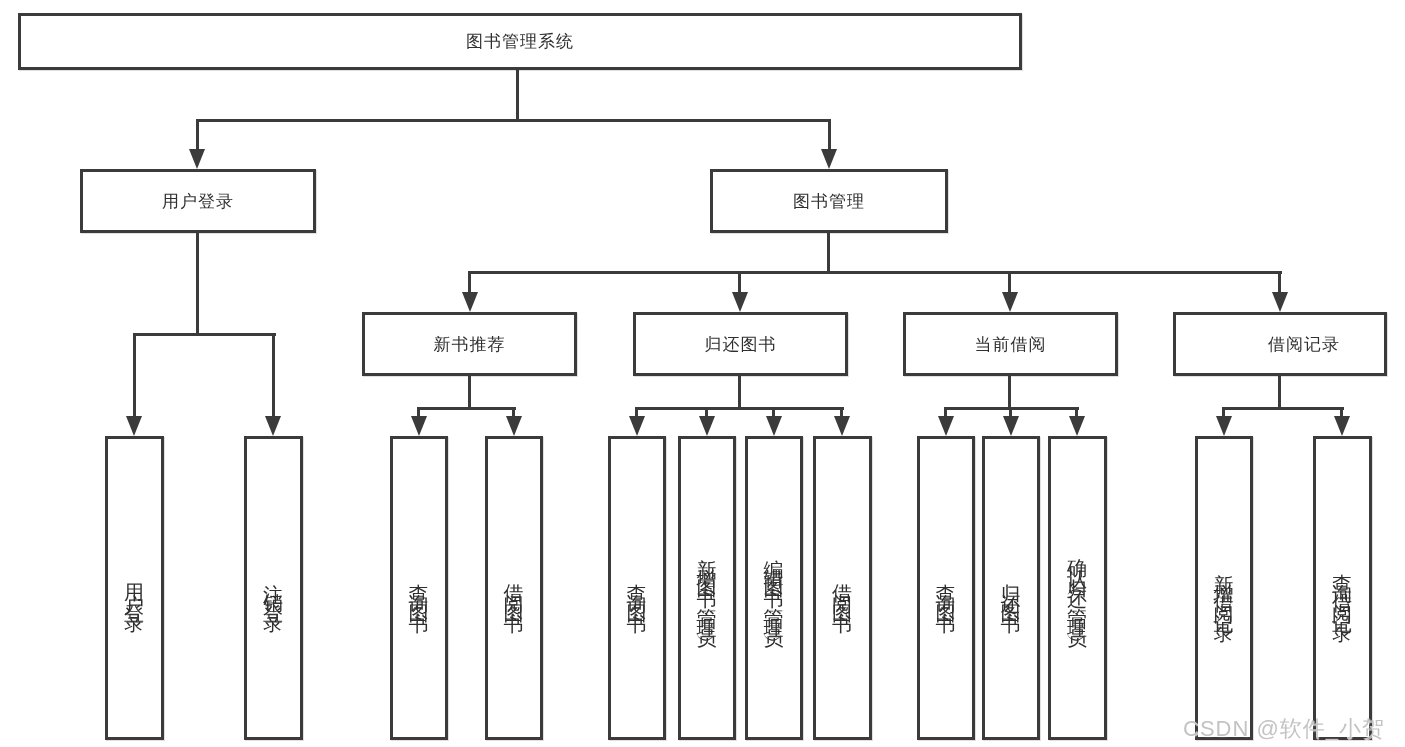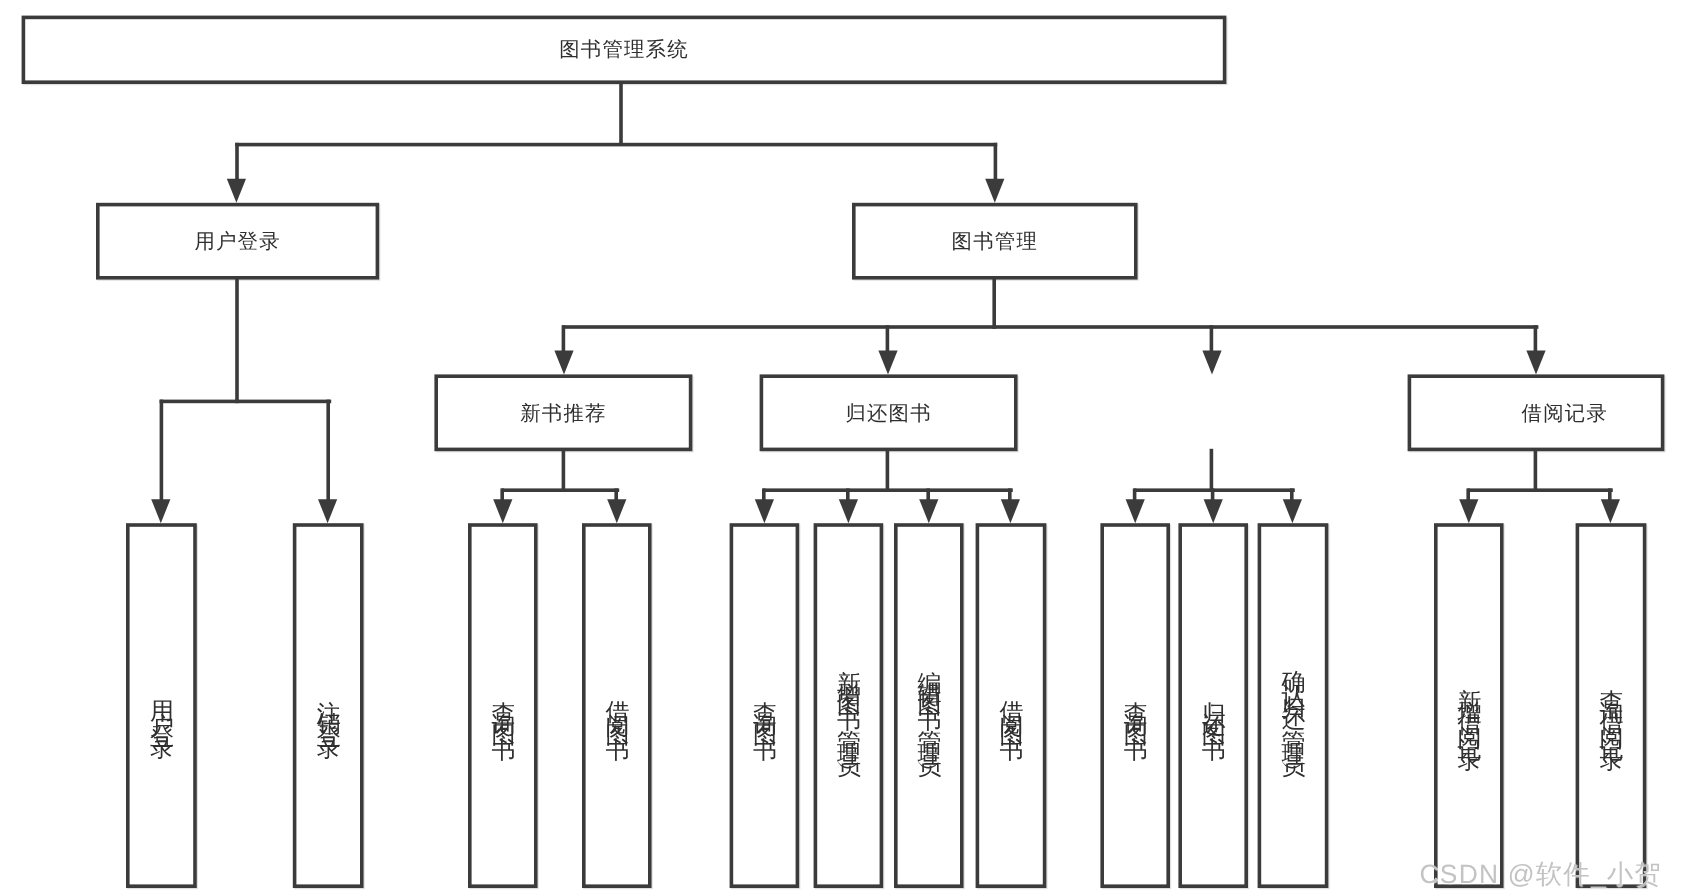--- a/index.html
+++ b/index.html
@@ -53,20 +53,23 @@
   </div>
   <div class="hbox" style="left:362px; top:312px; width:215px;">
     <span class="hlabel">新书推荐</span>
   </div>
 
   <div class="hbox" style="left:710px; top:169px; width:238px;">
     <span class="hlabel">图书管理</span>
   </div>
   <div class="hbox" style="left:633px; top:312px; width:215px;">
     <span class="hlabel">归还图书</span>
+  </div>
+  <div class="hbox" style="left:903px; top:312px; width:215px;">
+    <span class="hlabel">当前借阅</span>
   </div>
   <div class="hbox" style="left:1173px; top:312px; width:214px;padding-left:48px;">
     <span class="hlabel">借阅记录</span>
   </div>
 
   <div class="vbox" style="left:105px; width:59px;">
     <span class="vtext">用户登录</span>
   </div>
   <div class="vbox" style="left:244px; width:59px;">
     <span class="vtext">注销登录</span>

